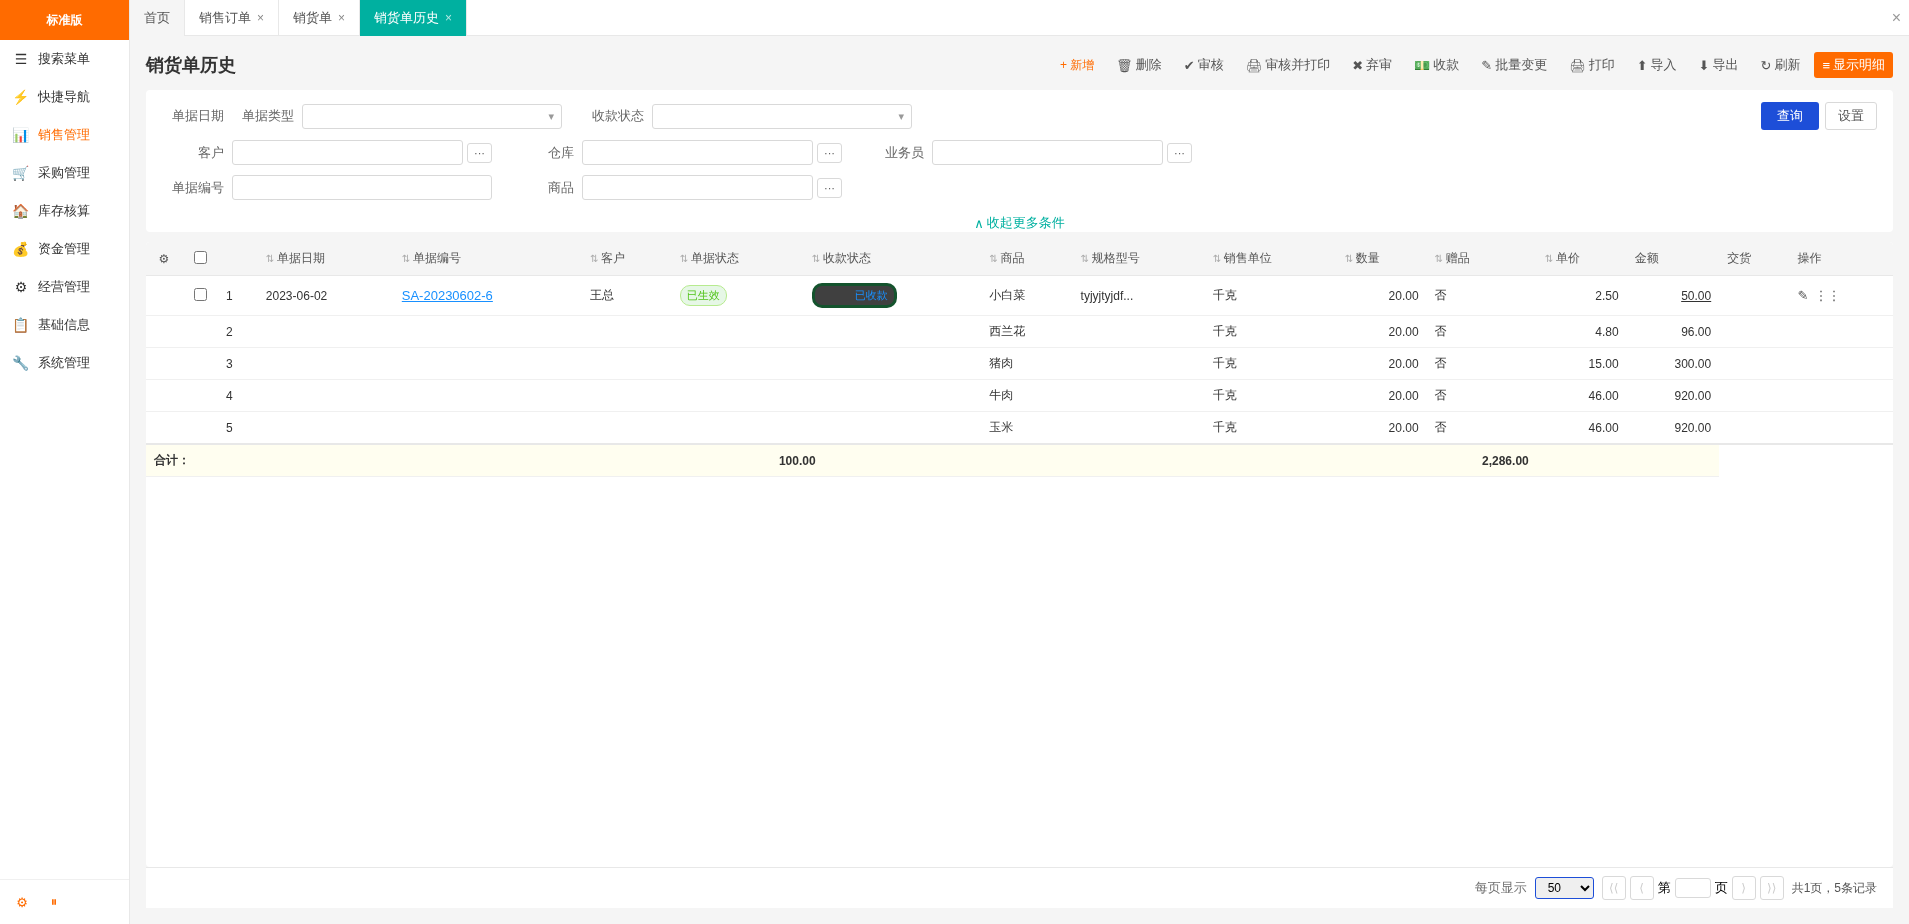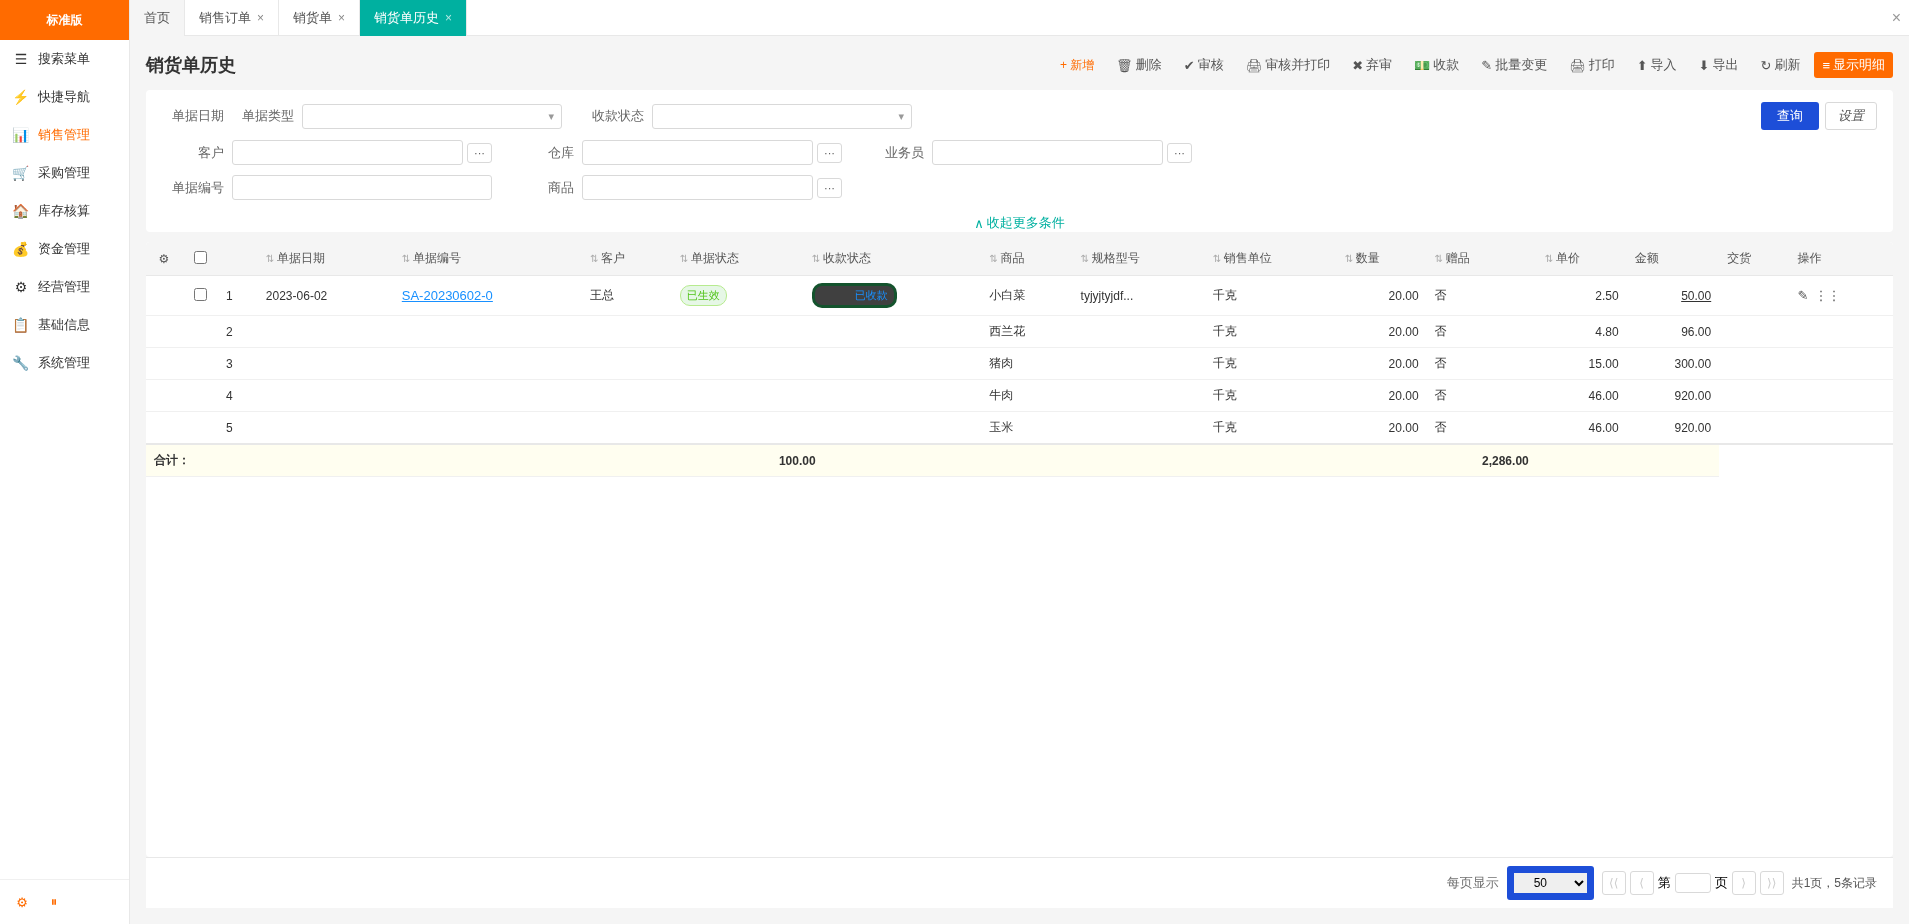--- a/index.html
+++ b/index.html
@@ -247,21 +247,20 @@
       font-size: 13px;
     }
     .setting-btn {
       background: #fff;
       color: #555;
       border: 1px solid #d9d9d9;
       padding: 4px 12px;
       border-radius: 3px;
       cursor: pointer;
       font-size: 13px;
-      font-style: italic;
     }
 
     
     .table-wrapper {
       flex: 1;
       overflow: auto;
       background: #fff;
       border-radius: 4px;
     }
     table {
@@ -326,23 +325,23 @@
       display: flex;
       align-items: center;
       justify-content: flex-end;
       padding: 8px 16px;
       background: #fff;
       border-top: 1px solid #e8e8e8;
       gap: 8px;
     }
     .per-page-label { color: #737373; }
     .per-page-select {
-      border: 7px solid #1d4ed8;
-      border-radius: 3px;
-      padding: 2px 16px;
+      border: 1px solid #1d4ed8;
+      border-radius: 3px;
+      padding: 2px 8px;
       font-size: 12px;
     }
     .page-nav {
       display: flex;
       align-items: center;
       gap: 4px;
     }
     .page-nav-btn {
       width: 24px; height: 24px;
       display: flex; align-items: center; justify-content: center;
@@ -586,21 +585,21 @@
           </tr>
         </thead>
         <tbody id="table-body">
         <tr>
       <td></td>
       <td style="text-align:center;">
         <input type="checkbox" style="">
       </td>
       <td>1</td>
       <td>2023-06-02</td>
-      <td><span class="link-btn">SA-20230602-0</span></td>
+      <td><span class="link-btn">SA-20230602-6</span></td>
       <td>王总</td>
       <td><span class="badge badge-green">已生效</span></td>
       <td><span class="badge badge-blue">已收款</span></td>
       <td>小白菜</td>
       <td>tyjyjtyjdf...</td>
       <td>千克</td>
       <td style="text-align:right;">20.00</td>
       <td>否</td>
       <td style="text-align:right;">2.50</td>
       <td style="text-align:right;text-decoration:underline;">50.00</td>

